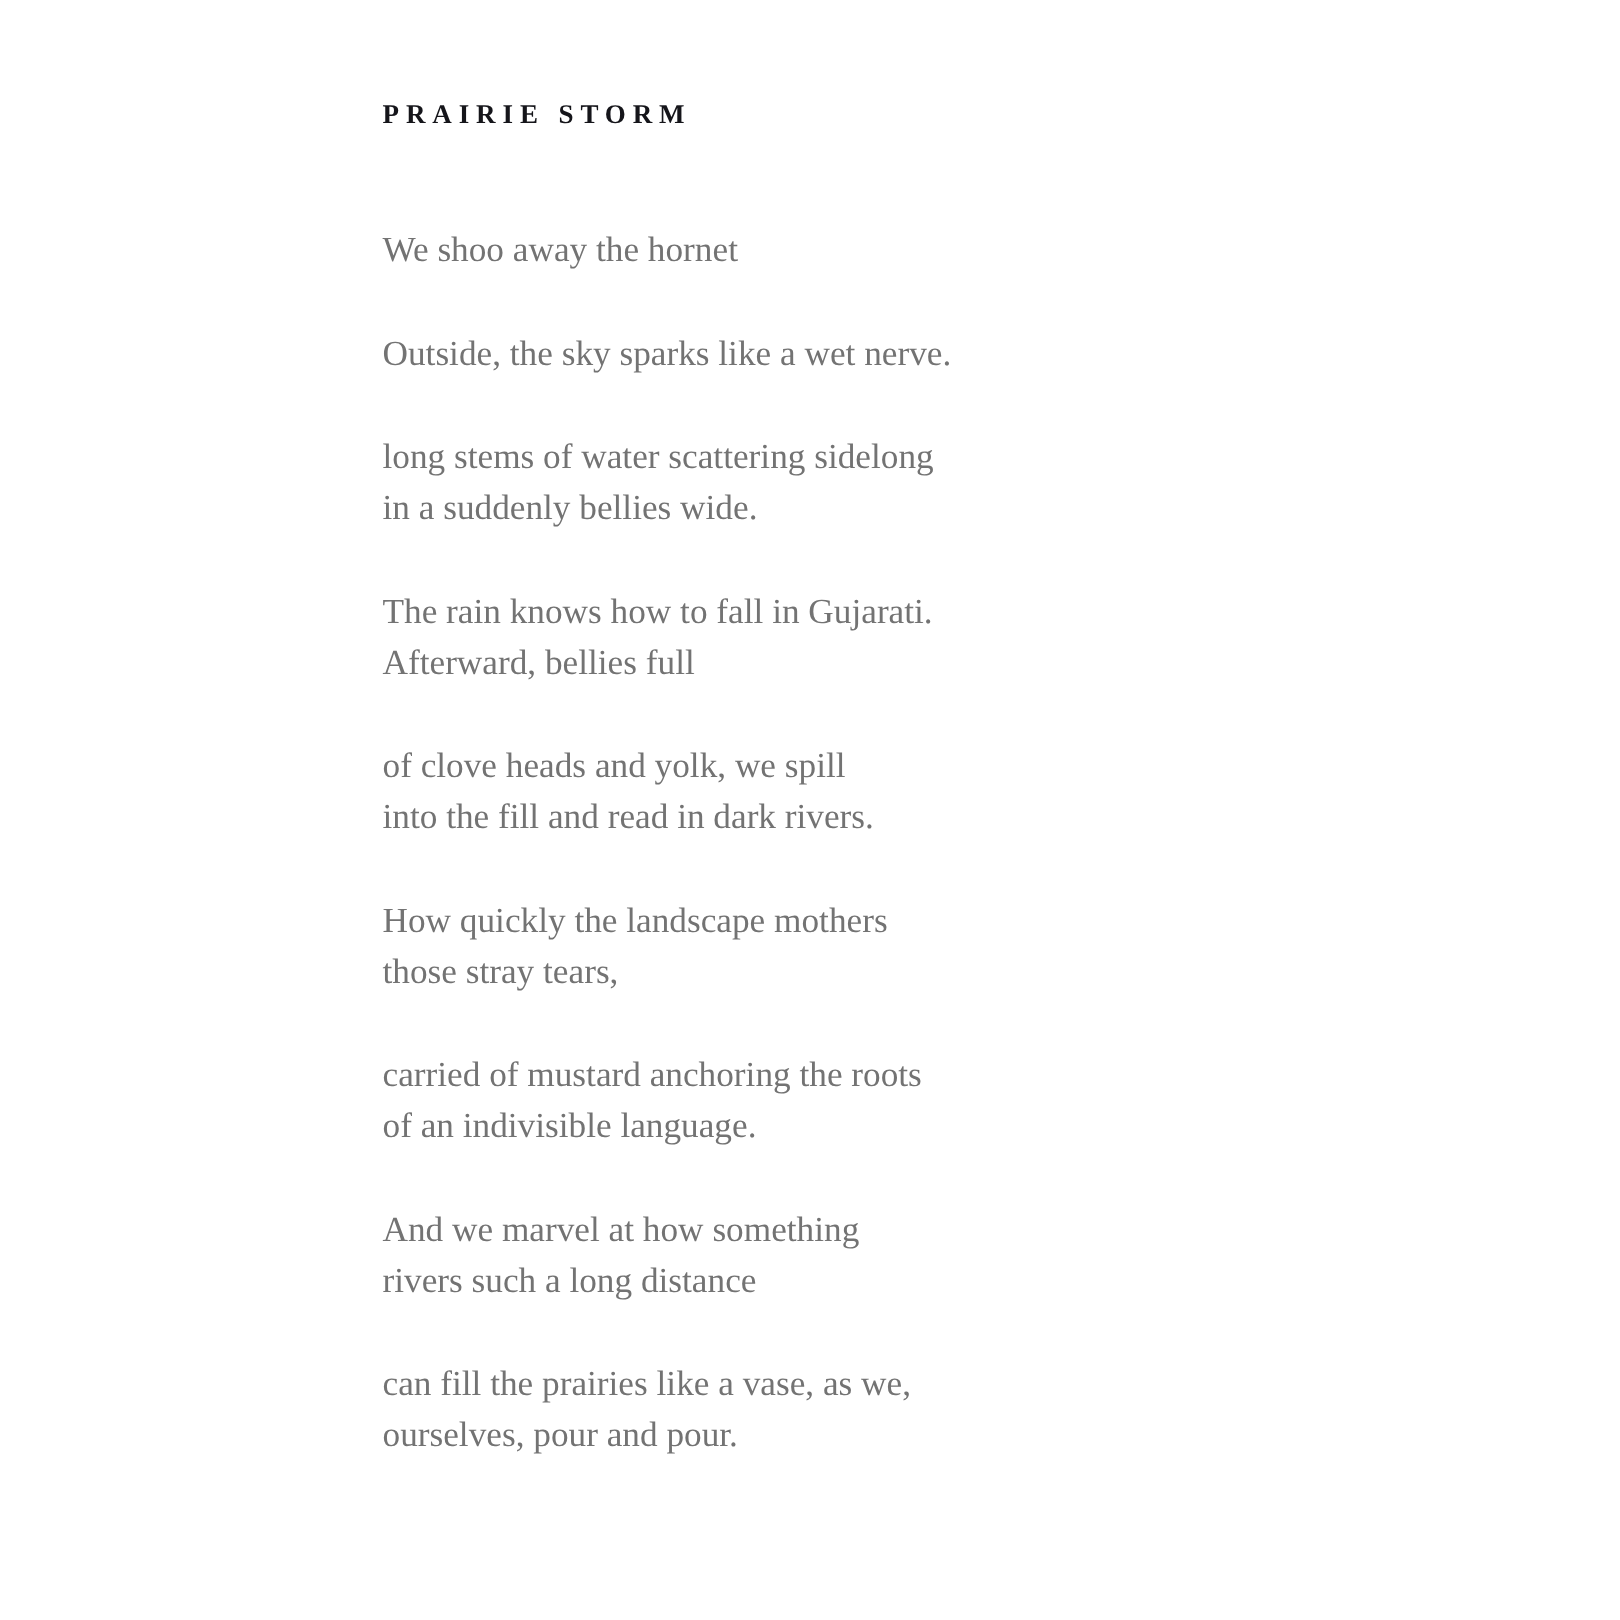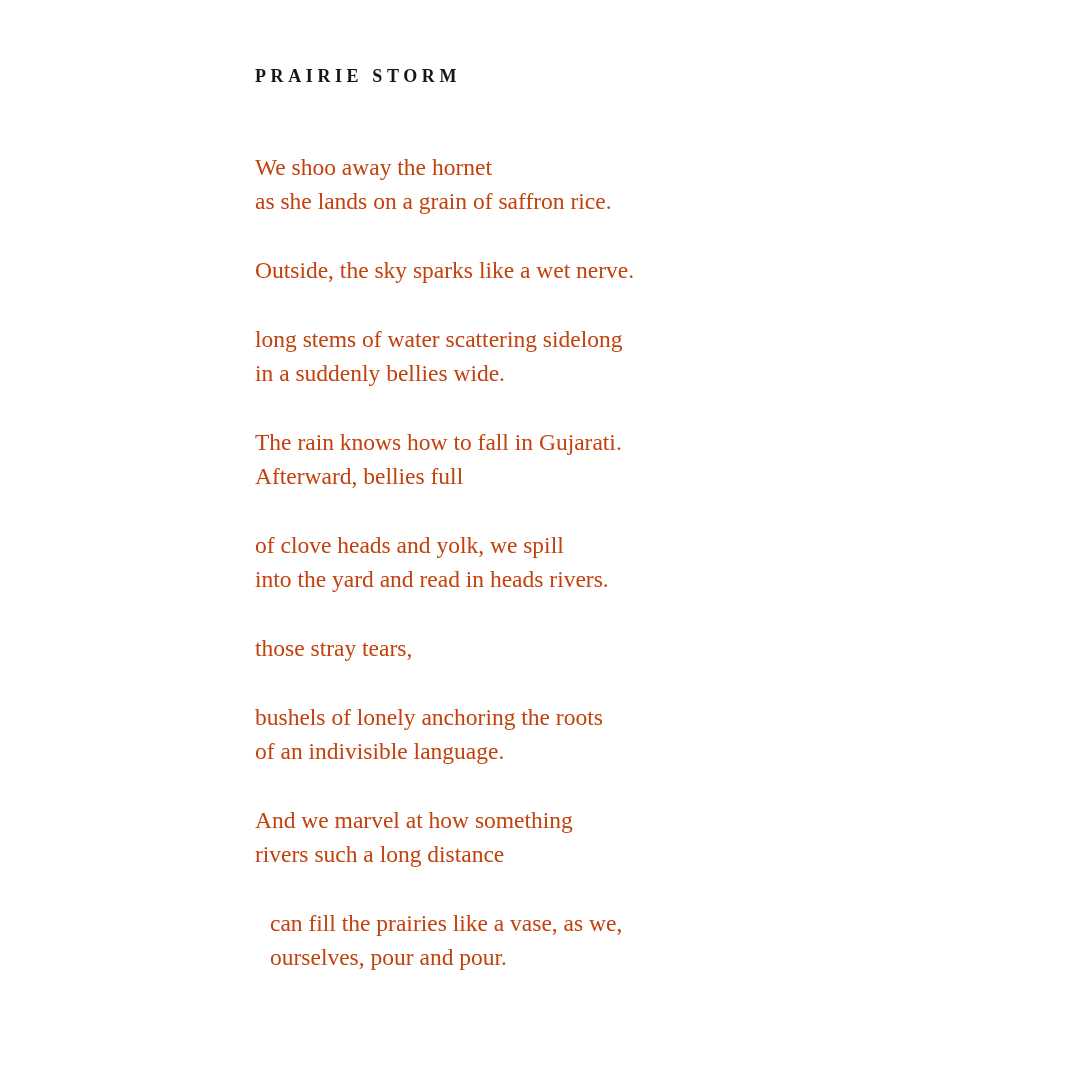--- a/index.html
+++ b/index.html
@@ -36,60 +36,59 @@
     position: absolute;
     left: 255px;
     top: 150px;
     width: 700px;
   }
   .stanza {
     margin: 0 0 35px 0;
   }
   .stanza:last-child {
     margin-bottom: 0;
-    margin-left: 15px;
   }
   .line {
     font-family: "Liberation Serif", serif;
     font-size: 23.5px;
     line-height: 34px;
-    color: #c2410c;
+    color: #737373;
     white-space: pre;
   }
 </style>
 </head>
 <body>
 
 <div class="page">
   <h1 class="poem-title">PRAIRIE STORM</h1>
   <div class="poem-body">
     <div class="stanza">
       <div class="line">We shoo away the hornet</div>
-      <div class="line">as she lands on a grain of saffron rice.</div>
     </div>
     <div class="stanza">
       <div class="line">Outside, the sky sparks like a wet nerve.</div>
     </div>
     <div class="stanza">
       <div class="line">long stems of water scattering sidelong</div>
       <div class="line">in a suddenly bellies wide.</div>
     </div>
     <div class="stanza">
       <div class="line">The rain knows how to fall in Gujarati.</div>
       <div class="line">Afterward, bellies full</div>
     </div>
     <div class="stanza">
       <div class="line">of clove heads and yolk, we spill</div>
-      <div class="line">into the yard and read in heads rivers.</div>
+      <div class="line">into the fill and read in dark rivers.</div>
     </div>
     <div class="stanza">
+      <div class="line">How quickly the landscape mothers</div>
       <div class="line">those stray tears,</div>
     </div>
     <div class="stanza">
-      <div class="line">bushels of lonely anchoring the roots</div>
+      <div class="line">carried of mustard anchoring the roots</div>
       <div class="line">of an indivisible language.</div>
     </div>
     <div class="stanza">
       <div class="line">And we marvel at how something</div>
       <div class="line">rivers such a long distance</div>
     </div>
     <div class="stanza">
       <div class="line">can fill the prairies like a vase, as we,</div>
       <div class="line">ourselves, pour and pour.</div>
     </div>

